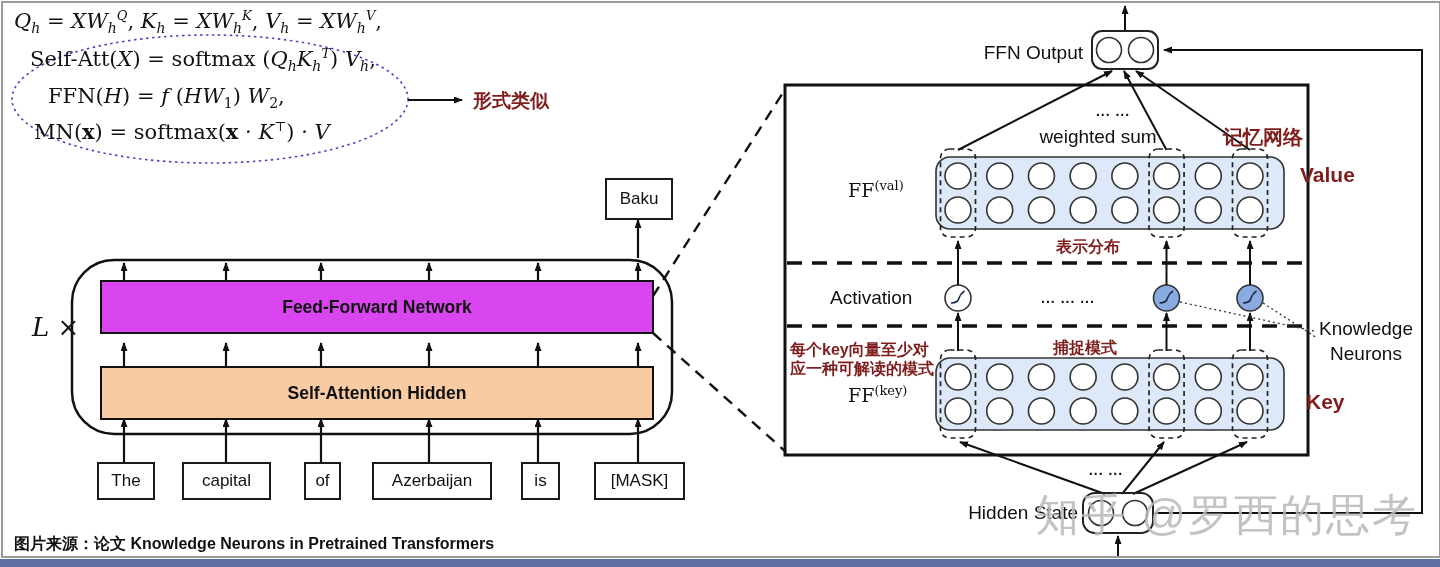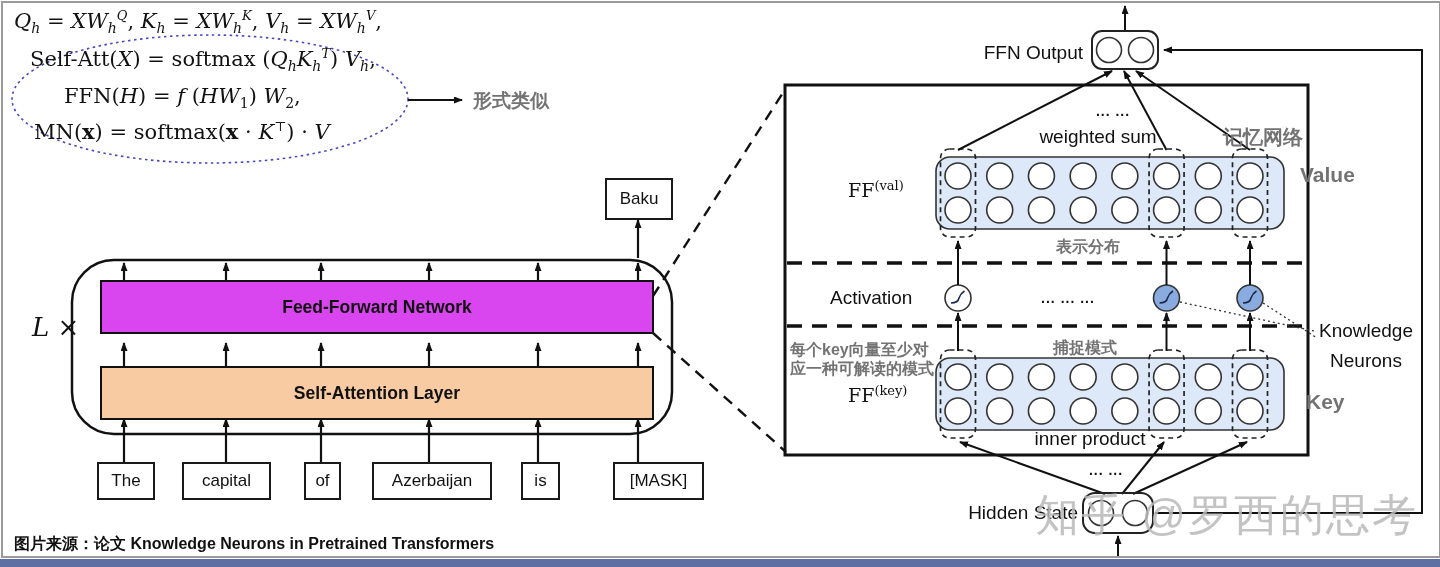--- a/index.html
+++ b/index.html
@@ -4,21 +4,21 @@
 <style>
   html,body{margin:0;padding:0;background:#fff;}
   #stage{position:relative;width:1440px;height:567px;background:#fff;overflow:hidden;
          font-family:"Liberation Sans",sans-serif;color:#111;}
   #frame{position:absolute;left:1px;top:1px;width:1436px;height:553px;
          border:2px solid #9a9a9a;pointer-events:none;z-index:5;}
   #bottom-strip{position:absolute;left:0;top:559px;width:1440px;height:8px;background:#5d6fa3;z-index:6;}
   .abs{position:absolute;}
   .math{font-family:"DejaVu Serif",serif;font-size:21px;white-space:nowrap;}
   .math sub{font-size:14px;} .math sup{font-size:13px;}
-  .blue{color:#737373;font-weight:bold;}
+  .blue{color:#7f1d1d;font-weight:bold;}
   .cn-note{font-size:16px;line-height:19px;white-space:pre-line;}
   .label-lg{font-size:19px;}
   .dots{font-size:14px;font-weight:bold;letter-spacing:1px;text-align:center;}
   .center{text-align:center;}
   .box{position:absolute;border:2px solid #1a1a1a;background:#fff;text-align:center;
        font-size:17px;display:flex;align-items:center;justify-content:center;}
   .layerbox{position:absolute;border:2.5px solid #111;display:flex;align-items:center;
             justify-content:center;font-weight:bold;font-size:17.5px;}
   .ff-label{font-family:"DejaVu Serif",serif;font-size:19px;}
   .ff-label sup{font-size:13px;}
@@ -179,55 +179,54 @@
 
     <g>
       <rect x="1083" y="493" width="70" height="40" rx="12" style="fill:none;stroke:#222;stroke-width:2;"></rect>
       <circle cx="1101" cy="513" r="12.5" style="fill:none;stroke:#333;stroke-width:1.6;"></circle>
       <circle cx="1135" cy="513" r="12.5" style="fill:none;stroke:#333;stroke-width:1.6;"></circle>
     </g>
   </svg>
 
   <div class="abs math" style="left:14px;top:8px;"><i>Q<sub>h</sub></i> = <i>XW<sub>h</sub><sup>Q</sup></i>, <i>K<sub>h</sub></i> = <i>XW<sub>h</sub><sup>K</sup></i>, <i>V<sub>h</sub></i> = <i>XW<sub>h</sub><sup>V</sup></i>,</div>
   <div class="abs math" style="left:30px;top:46px;">Self-Att(<i>X</i>) = softmax (<i>Q<sub>h</sub>K<sub>h</sub><sup>T</sup></i>) <i>V<sub>h</sub></i>,</div>
-  <div class="abs math" style="left:64px;top:84px;">FFN(<i>H</i>) = <i>f</i> (<i>HW</i><sub>1</sub>) <i>W</i><sub>2</sub>,</div>
+  <div class="abs math" style="left:48px;top:84px;">FFN(<i>H</i>) = <i>f</i> (<i>HW</i><sub>1</sub>) <i>W</i><sub>2</sub>,</div>
   <div class="abs math" style="left:34px;top:119px;">MN(<b>x</b>) = softmax(<b>x</b> · <i>K</i><sup>⊤</sup>) · <i>V</i></div>
   <div class="abs blue" style="left:473px;top:88px;font-size:19px;">形式类似</div>
 
   <div class="abs math" style="left:32px;top:312px;font-size:26px;"><i>L</i> ×</div>
 
   <div class="layerbox" style="left:100px;top:280px;width:550px;height:50px;background:#d946ef;">Feed-Forward Network</div>
-  <div class="layerbox" style="left:100px;top:366px;width:550px;height:50px;background:#f8cba3;">Self-Attention Layer</div>
+  <div class="layerbox" style="left:100px;top:366px;width:550px;height:50px;background:#f8cba3;">Self-Attention Hidden</div>
 
   <div class="box" style="left:605px;top:178px;width:64px;height:38px;">Baku</div>
 
   <div class="box" style="left:97px;top:462px;width:54px;height:34px;">The</div>
   <div class="box" style="left:182px;top:462px;width:85px;height:34px;">capital</div>
   <div class="box" style="left:304px;top:462px;width:33px;height:34px;">of</div>
   <div class="box" style="left:372px;top:462px;width:116px;height:34px;">Azerbaijan</div>
   <div class="box" style="left:521px;top:462px;width:35px;height:34px;">is</div>
-  <div class="box" style="left:594px;top:462px;width:87px;height:34px;margin-left:19px;">[MASK]</div>
+  <div class="box" style="left:594px;top:462px;width:87px;height:34px;">[MASK]</div>
 
   <div class="abs blue" style="left:1163px;top:88px;width:140px;text-align:right;font-size:20px;margin-top:36px;">记忆网络</div>
   <div class="abs dots" style="left:1073px;top:103px;width:80px;">... ...</div>
   <div class="abs label-lg center" style="left:1018px;top:126px;width:160px;">weighted sum</div>
   <div class="abs ff-label" style="left:848px;top:178px;">FF<sup>(val)</sup></div>
   <div class="abs blue center" style="left:1028px;top:237px;width:120px;font-size:16px;">表示分布</div>
   <div class="abs label-lg" style="left:830px;top:287px;">Activation</div>
   <div class="abs dots" style="left:1008px;top:290px;width:120px;">... ... ...</div>
   <div class="abs blue center" style="left:1025px;top:338px;width:120px;font-size:16px;">捕捉模式</div>
   <div class="abs blue cn-note" style="left:790px;top:340px;">每个key向量至少对
 应一种可解读的模式</div>
   <div class="abs ff-label" style="left:848px;top:383px;">FF<sup>(key)</sup></div>
-  <div class="abs label-lg center" style="left:1000px;top:428px;width:180px;">inner product</div>
   <div class="abs dots" style="left:1066px;top:462px;width:80px;">... ...</div>
   <div class="abs label-lg" style="left:955px;top:502px;width:123px;text-align:right;">Hidden State</div>
   <div class="abs label-lg" style="left:960px;top:42px;width:123px;text-align:right;">FFN Output</div>
   <div class="abs blue" style="left:1300px;top:163px;font-size:21px;">Value</div>
   <div class="abs blue" style="left:1306px;top:390px;font-size:21px;">Key</div>
-  <div class="abs label-lg center" style="left:1312px;top:316px;width:108px;line-height:30px;white-space:pre-line;">Knowledge
+  <div class="abs label-lg center" style="left:1312px;top:316px;width:108px;line-height:25px;white-space:pre-line;">Knowledge
 Neurons</div>
 
   <div id="watermark">知乎 @罗西的思考</div>
   <div id="caption">图片来源：论文 Knowledge Neurons in Pretrained Transformers</div>
   <div id="frame"></div>
   <div id="bottom-strip"></div>
 </div>
 
 </body></html>

